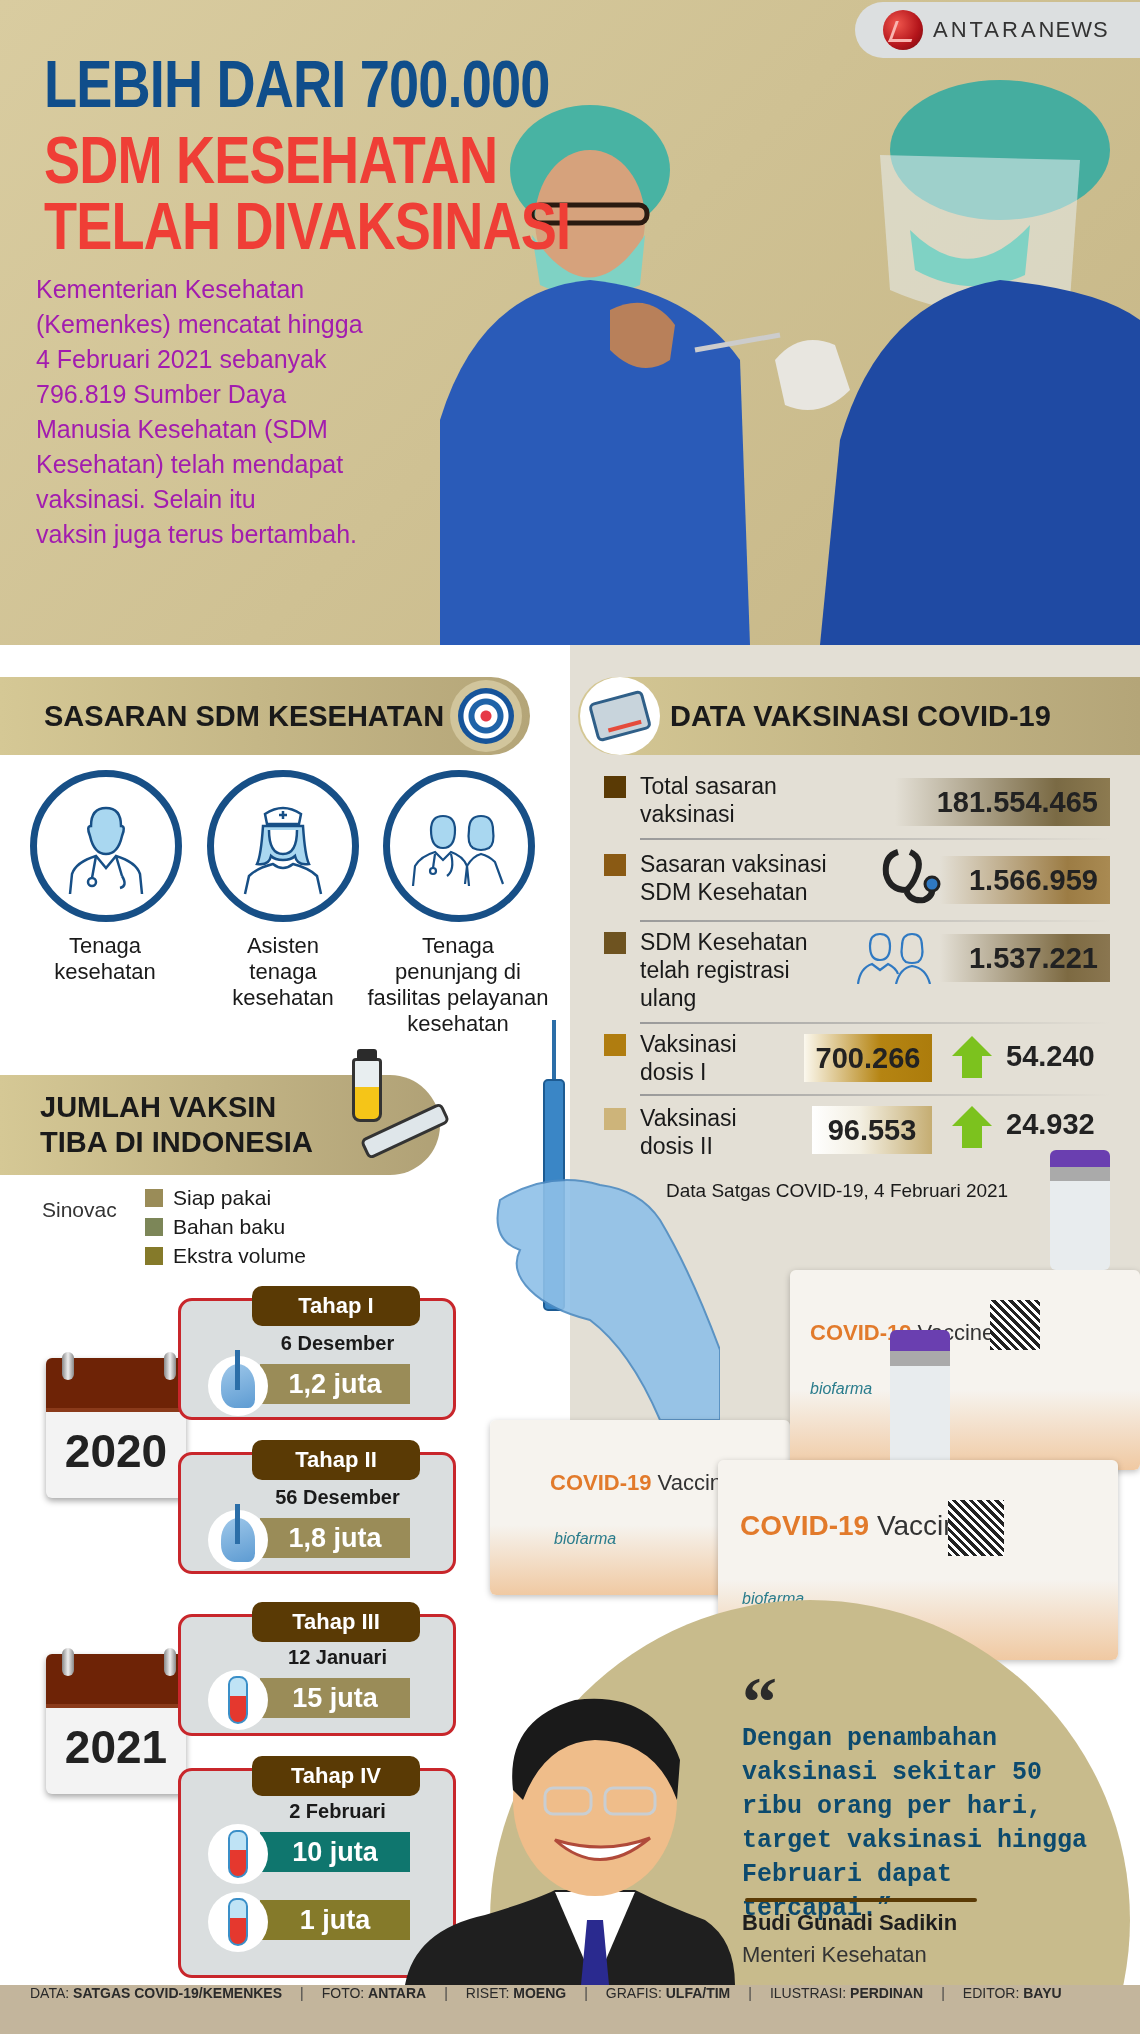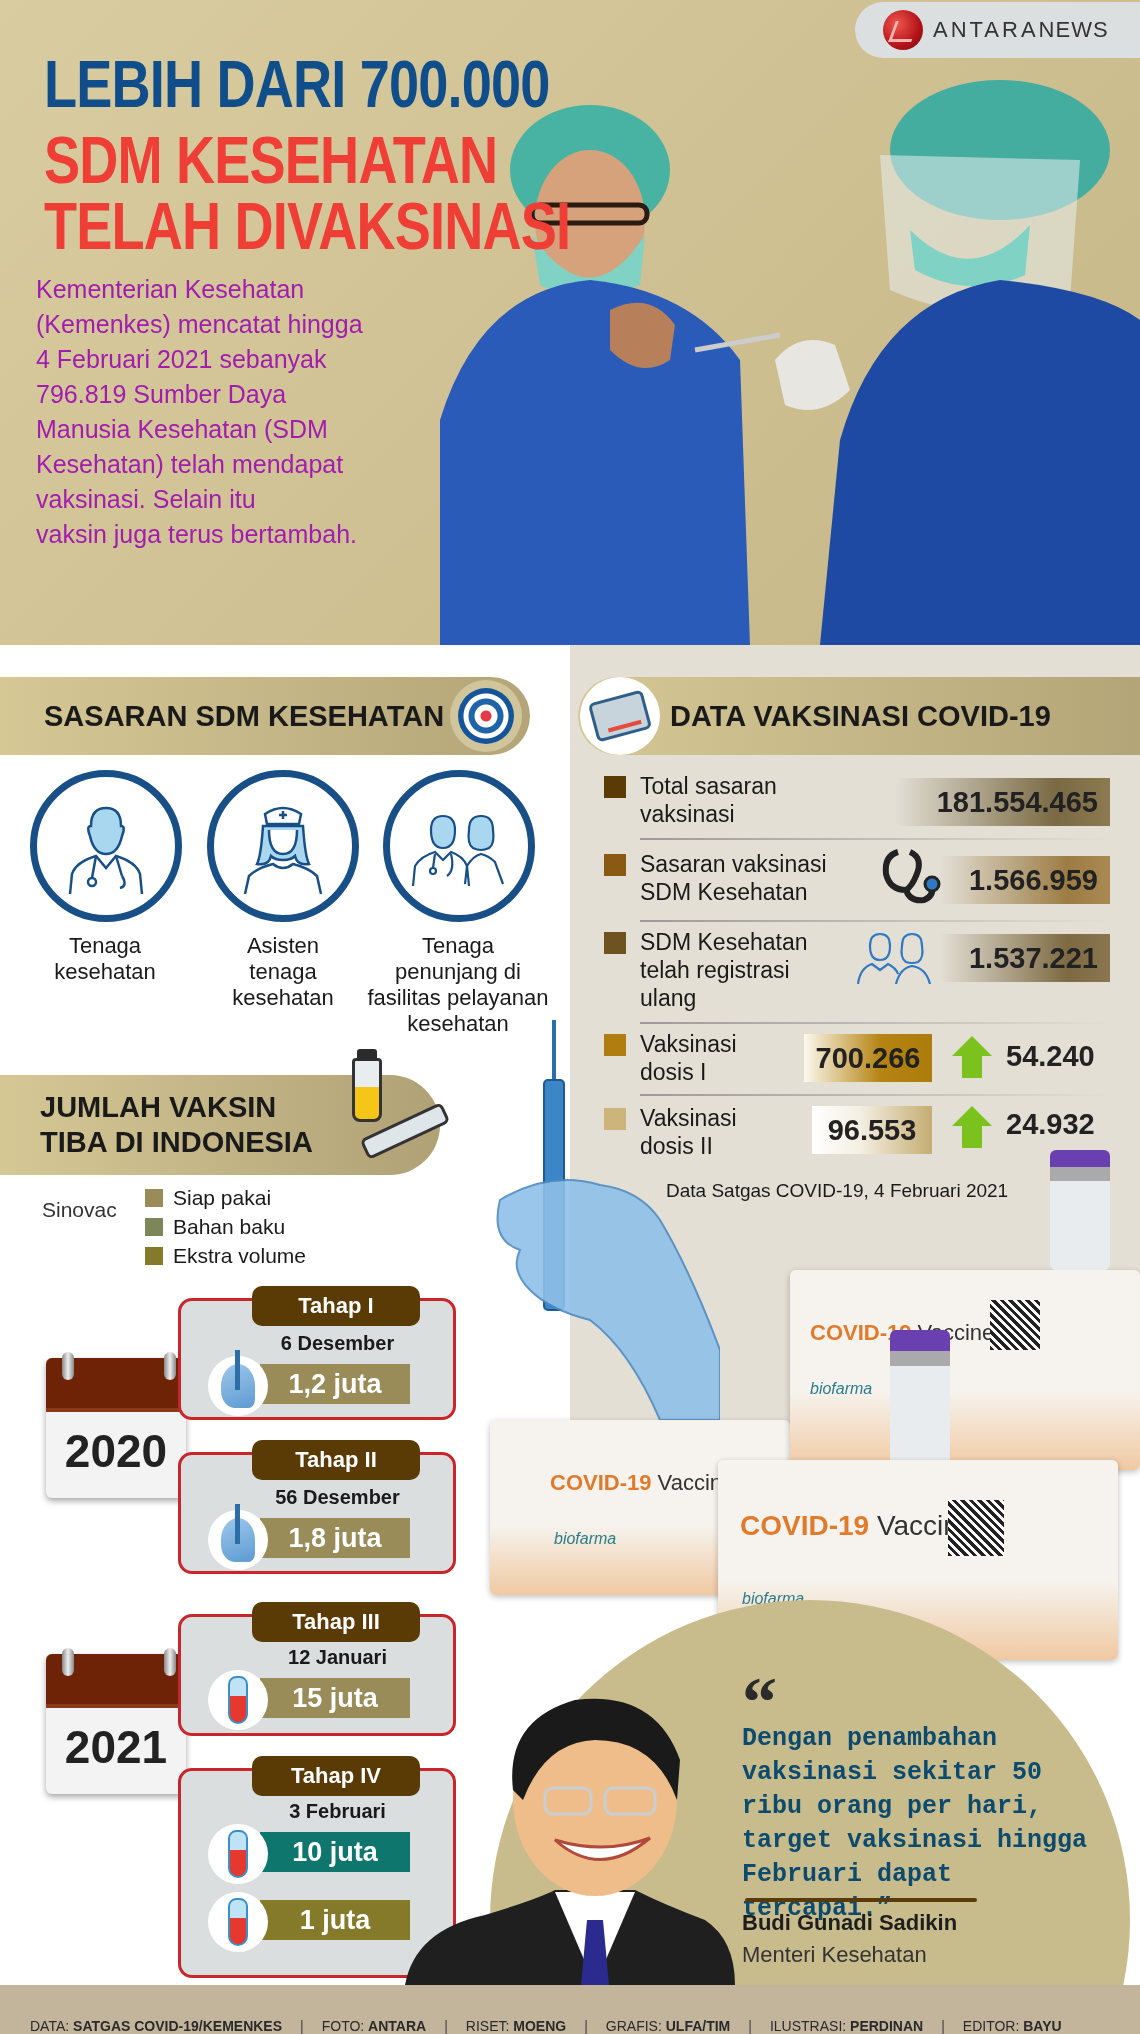--- a/index.html
+++ b/index.html
@@ -73,21 +73,21 @@
 .box .bf{position:absolute;font-family:"Liberation Sans",sans-serif;font-style:italic;color:#2a7c8c;font-size:16px}
 
 #qcircle{left:490px;top:1600px;width:640px;height:640px;border-radius:50%;background:#c8bb8c}
 #quote-mark{left:742px;top:1672px;font-family:"Liberation Serif",serif;font-weight:700;font-size:70px;line-height:60px;color:#2b2b2b}
 #quote{left:742px;top:1722px;width:360px;font-family:Liberation Mono, monospace;font-weight:700;font-size:25px;line-height:34px;color:#0c4a6e}
 #qline{left:745px;top:1898px;width:232px;height:4px;background:#5a3a05;border-radius:2px}
 #qname{left:742px;top:1910px;font-family:"Liberation Sans",sans-serif;font-weight:700;font-size:22px;color:#1e1e1e}
 #qrole{left:742px;top:1942px;font-family:"Liberation Sans",sans-serif;font-size:22px;color:#333}
 #portrait{left:405px;top:1680px;width:330px;height:305px}
 
-#footer{left:0;top:1985px;width:1140px;height:49px;background:#c3b59c;display:flex;align-items:flex-end;padding-left:30px;font-family:"Liberation Sans",sans-serif;font-size:14px;color:#2a2a2a;gap:0}
+#footer{left:0;top:1985px;width:1140px;height:49px;background:#c3b59c;display:flex;align-items:flex-start;padding-left:30px;font-family:"Liberation Sans",sans-serif;font-size:14px;color:#2a2a2a;gap:0}
 #footer .it{white-space:nowrap}
 #footer .it b{font-weight:700}
 #footer .pipe{margin:0 18px;color:#444}
 </style>
 </head>
 <body>
 
 <div id="hero" class="abs"></div>
 
 <div id="photo" class="abs">
@@ -341,21 +341,21 @@
 <div class="abs card" style="top:1614px;height:122px"></div>
 <div class="abs tag" style="top:1602px">Tahap III</div>
 <div class="abs date" style="top:1646px">12 Januari</div>
 <div class="abs amt" style="top:1678px;background:#9a8c58">15 juta</div>
 <div class="abs bub" style="left:208px;top:1670px">
     <span class="tube"></span>
   </div>
 
 <div class="abs card" style="top:1768px;height:210px"></div>
 <div class="abs tag" style="top:1756px">Tahap IV</div>
-<div class="abs date" style="top:1800px">3 Februari</div>
+<div class="abs date" style="top:1800px">2 Februari</div>
 <div class="abs amt" style="top:1832px;background:#0f766e">10 juta</div>
 <div class="abs bub" style="left:208px;top:1824px">
     <span class="tube"></span>
   </div>
 <div class="abs amt" style="top:1900px;background:#857a2a">1 juta</div>
 <div class="abs bub" style="left:208px;top:1892px">
     <span class="tube"></span>
   </div>
 
 <div id="qcircle" class="abs"></div>

